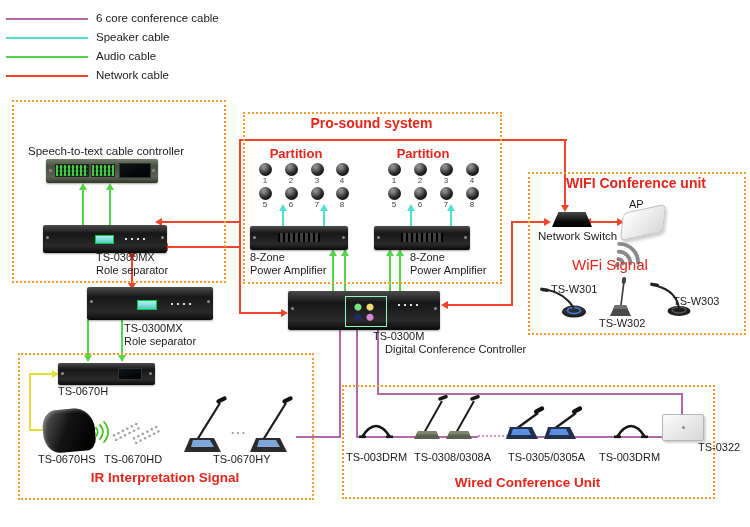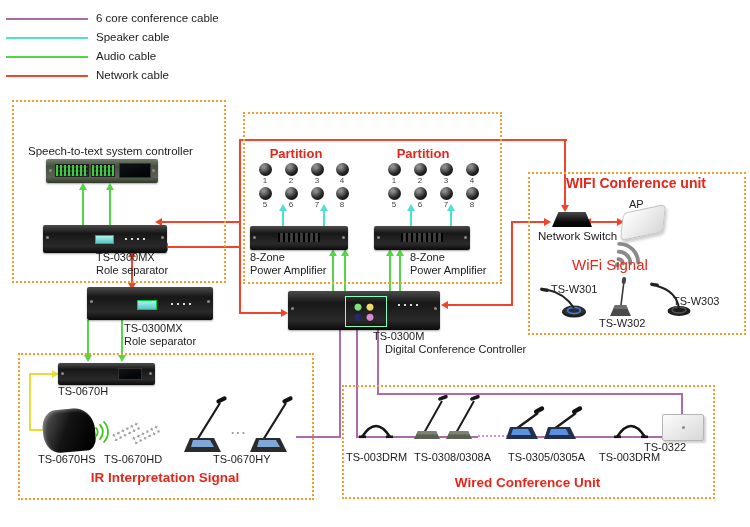--- a/index.html
+++ b/index.html
@@ -142,31 +142,32 @@
   <i class="seg c-pur" style="left:681px;top:393px;width:2px;height:23px"></i>
 
   <i class="seg c-yel" style="left:29px;top:373px;width:25px;height:2px"></i>
   <i class="ah ah-r c-yel" style="left:52px;top:370px"></i>
   <i class="seg c-yel" style="left:29px;top:373px;width:2px;height:58px"></i>
   <i class="seg c-yel" style="left:29px;top:429px;width:18px;height:2px"></i>
 
   <div class="sysbox" style="left:12px;top:100px;width:210px;height:179px"></div>
 
   <div class="sysbox" style="left:243px;top:112px;width:255px;height:168px"></div>
+  <div class="systitle center" style="left:243px;top:115px;width:257px">Pro-sound system</div>
 
   <div class="sysbox" style="left:528px;top:172px;width:214px;height:159px"></div>
   <div class="systitle center" style="left:528px;top:175px;width:216px">WIFI Conference unit</div>
 
   <div class="sysbox" style="left:18px;top:353px;width:292px;height:143px"></div>
   <div class="systitle center" style="left:18px;top:470px;width:294px;font-size:13.5px">IR Interpretation Signal</div>
 
   <div class="sysbox" style="left:342px;top:385px;width:369px;height:110px"></div>
   <div class="systitle center" style="left:342px;top:475px;width:371px;font-size:13.5px">Wired Conference Unit</div>
 
-  <div class="lbl" style="left:28px;top:145px;font-size:11.5px">Speech-to-text system controller</div>
+  <div class="lbl" style="left:28px;top:145px;font-size:11.5px">Speech-to-text cable controller</div>
   <div class="rack rack-lite" style="left:46px;top:159px;width:112px;height:24px">
     <i class="disp-grid" style="left:9px;top:5px;width:32px;height:11px"></i>
     <i class="disp-grid" style="left:45px;top:5px;width:22px;height:11px"></i>
     <i class="disp-dark" style="left:73px;top:4px;width:30px;height:13px"></i>
   </div>
   <div class="rack" style="left:43px;top:225px;width:124px;height:28px">
     <i class="scr-cyan" style="left:52px;top:10px;width:17px;height:7px"></i>
     <i class="leds" style="left:80px;top:12px"></i>
   </div>
   <div class="lbl" style="left:96px;top:251px">TS-0300MX</div>
@@ -365,15 +366,15 @@
   <svg width="34" height="16" style="left:614px;top:423px" viewBox="0 0 34 16">
     <path d="M3,14 Q17,-8 31,14" stroke="#141414" stroke-width="2.6" fill="none"></path>
     <rect x="0" y="12.5" width="7" height="2.6" fill="#141414"></rect>
     <rect x="27" y="12.5" width="7" height="2.6" fill="#141414"></rect>
   </svg>
   <div class="box322" style="left:662px;top:414px;width:40px;height:25px"></div>
   <div class="lbl" style="left:346px;top:451px">TS-003DRM</div>
   <div class="lbl" style="left:414px;top:451px">TS-0308/0308A</div>
   <div class="lbl" style="left:508px;top:451px">TS-0305/0305A</div>
   <div class="lbl" style="left:599px;top:451px">TS-003DRM</div>
-  <div class="lbl" style="left:644px;top:441px">TS-0322</div>
+  <div class="lbl" style="left:698px;top:441px">TS-0322</div>
 
 </div>
 
 </body></html>

